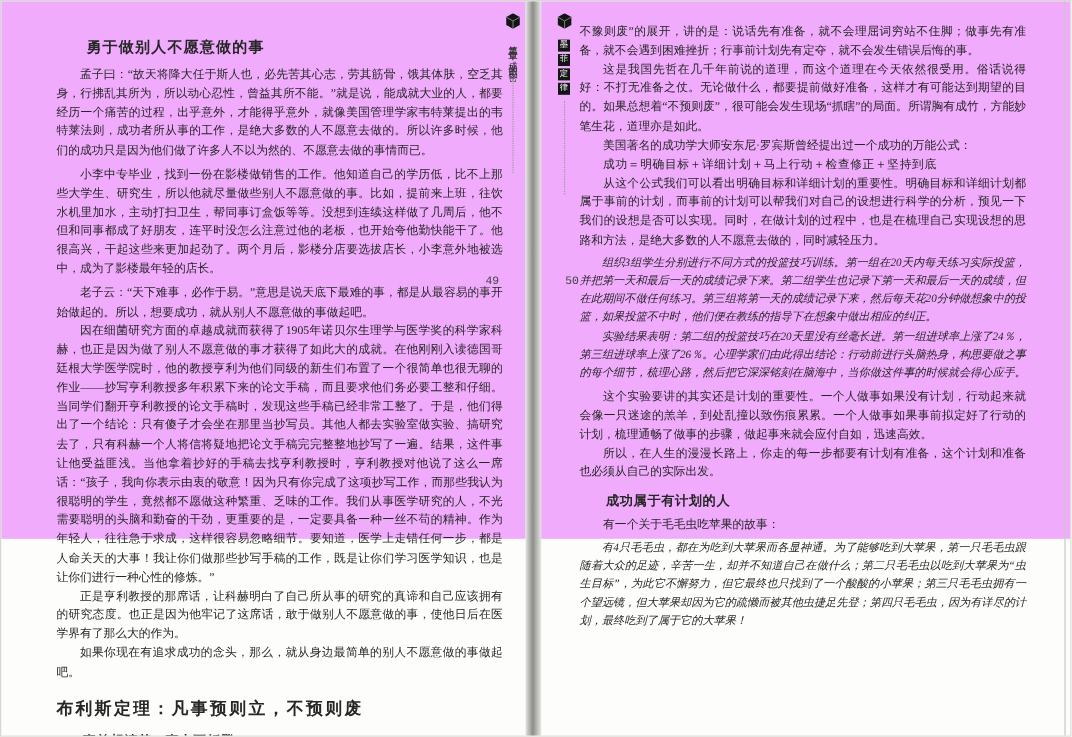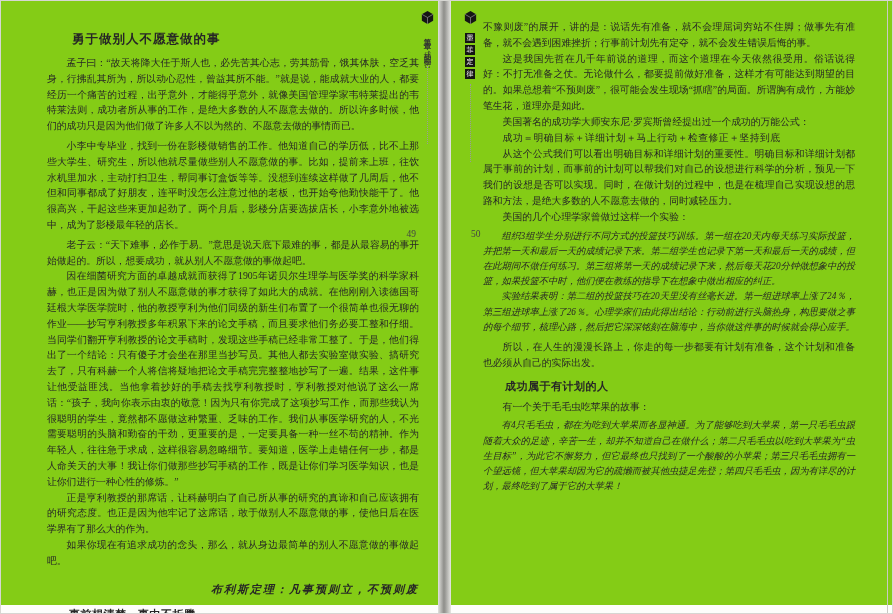--- a/index.html
+++ b/index.html
@@ -21,21 +21,21 @@
   .spine {
     position: absolute; left: 437px; top: 0;
     width: 13px; height: 614px;
     background: linear-gradient(to right, #e2e2de 0%, #8f8f8b 45%, #9a9a96 55%, #e6e6e2 100%);
   }
   .page-edge-right {
     position: absolute; right: 4px; top: 0;
     width: 1px; height: 614px; background: #c9c9c5;
   }
   
-  .page { position: absolute; top: 0; height: 604px; background: #84cc16; }
+  .page { position: absolute; top: 0; height: 448px; background: #f0abfc; }
   .page.left  { left: 0;    width: 437px; }
   .page.right { left: 450px; width: 441px; }
 
   
   .margin-strip {
     position: absolute; top: 10px;
     width: 18px; height: 590px;
     display: flex; flex-direction: column; align-items: center;
   }
   .margin-strip.on-left-page  { right: 2px; }
@@ -55,21 +55,21 @@
   }
   .dotline {
     flex: 0 0 auto;
     width: 0; height: 78px;
     border-left: 1px dotted #9a9a9a;
     margin-top: 4px;
   }
   .pagenum {
     position: absolute; top: 228px;
     font-size: 9.5px; color: #444;
-    font-family: Liberation Serif, serif;
+    font-family: Liberation Mono, monospace;
   }
   .pagenum.pn-left  { right: 22px; }
   .pagenum.pn-right { left: 20px; }
 
   
   .textcol {
     position: absolute;
     width: 372px;
     text-align: justify;
   }
@@ -81,25 +81,24 @@
     font-size: 9.8px; line-height: 15.8px;
     text-indent: 2em;
   }
   .para.noindent { text-indent: 0; }
   .h-top {
     font-size: 12.5px; font-weight: bold;
     text-indent: 2em; margin: 2px 0 7px 0;
     letter-spacing: 1px;
   }
   .h-section {
-    font-size: 11px; font-weight: bold;
-    text-align: right; text-indent: 0;
+    font-size: 14px; font-weight: bold;
+    text-align: left; text-indent: 0;
     letter-spacing: 2px;
     margin: 13px 0 10px 0;
-    font-style: italic;
   }
   .h-sub {
     font-size: 11px; font-weight: bold;
     text-indent: 2em; margin: 8px 0 5px 0;
     letter-spacing: 0.5px;
   }
   .formula {
     font-size: 9.8px; line-height: 16px;
     text-indent: 2em; letter-spacing: 0.5px;
   }
@@ -148,25 +147,25 @@
   <div class="spine"></div>
 
   <div class="page right">
 
     <div class="textcol">
       <p class="para noindent">不豫则废”的展开，讲的是：说话先有准备，就不会理屈词穷站不住脚；做事先有准备，就不会遇到困难挫折；行事前计划先有定夺，就不会发生错误后悔的事。</p>
       <p class="para">这是我国先哲在几千年前说的道理，而这个道理在今天依然很受用。俗话说得好：不打无准备之仗。无论做什么，都要提前做好准备，这样才有可能达到期望的目的。如果总想着“不预则废”，很可能会发生现场“抓瞎”的局面。所谓胸有成竹，方能妙笔生花，道理亦是如此。</p>
       <p class="para">美国著名的成功学大师安东尼·罗宾斯曾经提出过一个成功的万能公式：</p>
       <p class="formula">成功＝明确目标＋详细计划＋马上行动＋检查修正＋坚持到底</p>
       <p class="para">从这个公式我们可以看出明确目标和详细计划的重要性。明确目标和详细计划都属于事前的计划，而事前的计划可以帮我们对自己的设想进行科学的分析，预见一下我们的设想是否可以实现。同时，在做计划的过程中，也是在梳理自己实现设想的思路和方法，是绝大多数的人不愿意去做的，同时减轻压力。</p>
-      <p class="para">美国的几个心理学家曾做过这样一个实验：</p>
       <div class="gap-s"></div>
       <p class="story">组织3组学生分别进行不同方式的投篮技巧训练。第一组在20天内每天练习实际投篮，并把第一天和最后一天的成绩记录下来。第二组学生也记录下第一天和最后一天的成绩，但在此期间不做任何练习。第三组将第一天的成绩记录下来，然后每天花20分钟做想象中的投篮，如果投篮不中时，他们便在教练的指导下在想象中做出相应的纠正。</p>
       <p class="story">实验结果表明：第二组的投篮技巧在20天里没有丝毫长进。第一组进球率上涨了24％，第三组进球率上涨了26％。心理学家们由此得出结论：行动前进行头脑热身，构思要做之事的每个细节，梳理心路，然后把它深深铭刻在脑海中，当你做这件事的时候就会得心应手。</p>
       <div class="gap-s"></div>
+      <p class="para">这个实验要讲的其实还是计划的重要性。一个人做事如果没有计划，行动起来就会像一只迷途的羔羊，到处乱撞以致伤痕累累。一个人做事如果事前拟定好了行动的计划，梳理通畅了做事的步骤，做起事来就会应付自如，迅速高效。</p>
       <p class="para">所以，在人生的漫漫长路上，你走的每一步都要有计划有准备，这个计划和准备也必须从自己的实际出发。</p>
       <p class="h-sub">成功属于有计划的人</p>
       <p class="para">有一个关于毛毛虫吃苹果的故事：</p>
       <div class="gap-s"></div>
       <p class="story">有4只毛毛虫，都在为吃到大苹果而各显神通。为了能够吃到大苹果，第一只毛毛虫跟随着大众的足迹，辛苦一生，却并不知道自己在做什么；第二只毛毛虫以吃到大苹果为“虫生目标”，为此它不懈努力，但它最终也只找到了一个酸酸的小苹果；第三只毛毛虫拥有一个望远镜，但大苹果却因为它的疏懒而被其他虫捷足先登；第四只毛毛虫，因为有详尽的计划，最终吃到了属于它的大苹果！</p>
     </div>
 
     <div class="margin-strip on-right-page">
       <svg class="cube" width="13" height="13" viewBox="0 0 12 12">
         <polygon points="6,0 11.2,3 11.2,9 6,12 0.8,9 0.8,3" fill="#151515"></polygon>

